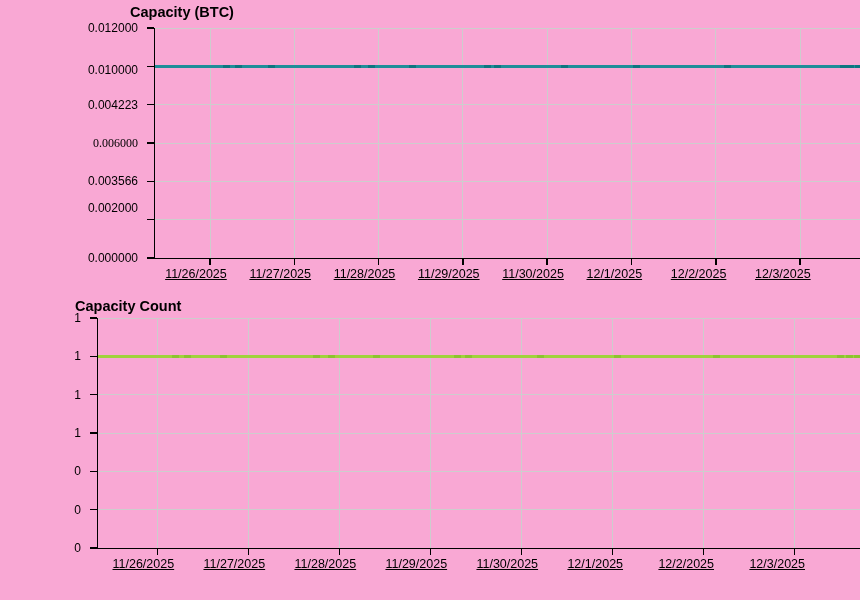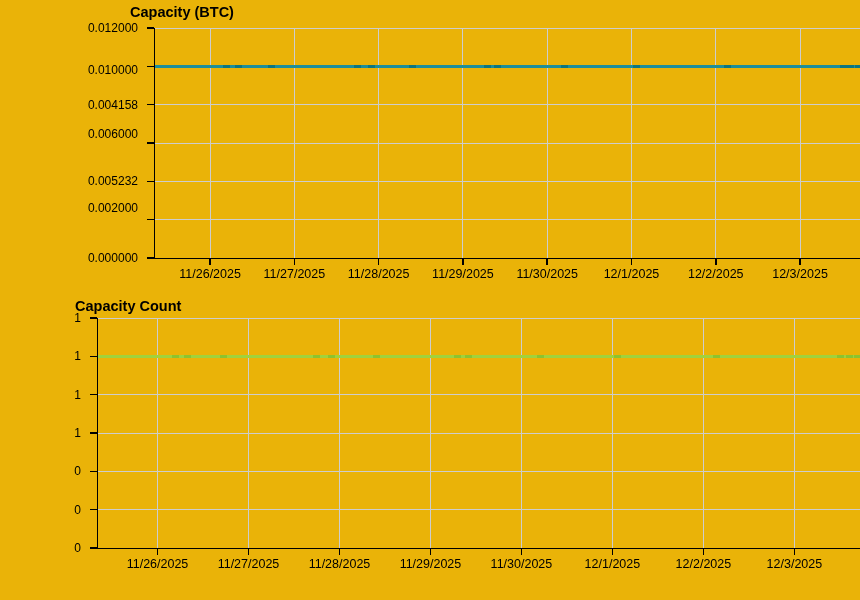--- a/index.html
+++ b/index.html
@@ -1,19 +1,19 @@
 <!DOCTYPE html>
 <html><head>
 <meta charset="utf-8">
 <style>
   html,body{margin:0;padding:0;background:#ffffff;}
   .page{
     position:relative;
     width:860px;height:600px;
-    background:#eab308;
+    background:#f9a8d4;
     font-family:"Liberation Sans",sans-serif;
     color:#000;
     overflow:hidden;
   }
   .chart-title{
     position:absolute;
     font-weight:bold;
     font-size:14.5px;
     color:#000;
     white-space:nowrap;
@@ -37,50 +37,51 @@
     width:95px;
     font-size:12px;
     text-align:right;
     line-height:16px;
     white-space:nowrap;
   }
   .xlab{
     position:absolute;
     width:90px;
     font-size:12.5px;
-    text-align:center;
+    text-align:left;
     line-height:16px;
     white-space:nowrap;
+    text-decoration:underline;
   }
   .series-line{position:absolute;height:3px;left:0;}
   .marker{position:absolute;height:3px;width:7px;}
 </style>
 </head>
 <body>
 
 <div class="page">
 
   <div class="chart-title title-capacity">Capacity (BTC)</div>
 
   <div class="plot" id="plot-0" style="left: 119px; top: 28px; width: 716px; height: 230px; border-left-color: rgb(0, 0, 0); border-bottom-color: rgb(0, 0, 0);">
       <div class="hgrid" style="top: -0.5px; width: 716px; background: rgb(205, 205, 205);"></div>
       <div class="ytick" style="left: -8.5px; top: -0.75px; background: rgb(0, 0, 0);"></div>
       <div class="ylab" style="left: -112px; top: -8px; color: rgb(0, 0, 0);">0.012000</div>
       <div class="hgrid" style="top: 37.8333px; width: 716px; background: rgb(205, 205, 205);"></div>
       <div class="ytick" style="left: -8.5px; top: 37.5833px; background: rgb(0, 0, 0);"></div>
       <div class="ylab" style="left: -112px; top: 34px; color: rgb(0, 0, 0);">0.010000</div>
       <div class="hgrid" style="top: 76.1667px; width: 716px; background: rgb(205, 205, 205);"></div>
       <div class="ytick" style="left: -8.5px; top: 75.9167px; background: rgb(0, 0, 0);"></div>
-      <div class="ylab" style="left: -112px; top: 68.6667px; color: rgb(0, 0, 0);">0.004158</div>
+      <div class="ylab" style="left: -112px; top: 68.6667px; color: rgb(0, 0, 0);">0.004223</div>
       <div class="hgrid" style="top: 114.5px; width: 716px; background: rgb(205, 205, 205);"></div>
       <div class="ytick" style="left: -8.5px; top: 114.25px; background: rgb(0, 0, 0);"></div>
-      <div class="ylab" style="left: -112px; top: 98px; color: rgb(0, 0, 0);">0.006000</div>
+      <div class="ylab" style="left: -112px; top: 107px; color: rgb(0, 0, 0); font-family: Liberation Serif, serif;">0.006000</div>
       <div class="hgrid" style="top: 152.833px; width: 716px; background: rgb(205, 205, 205);"></div>
       <div class="ytick" style="left: -8.5px; top: 152.583px; background: rgb(0, 0, 0);"></div>
-      <div class="ylab" style="left: -112px; top: 145.333px; color: rgb(0, 0, 0);">0.005232</div>
+      <div class="ylab" style="left: -112px; top: 145.333px; color: rgb(0, 0, 0);">0.003566</div>
       <div class="hgrid" style="top: 191.167px; width: 716px; background: rgb(205, 205, 205);"></div>
       <div class="ytick" style="left: -8.5px; top: 190.917px; background: rgb(0, 0, 0);"></div>
       <div class="ylab" style="left: -112px; top: 172px; color: rgb(0, 0, 0);">0.002000</div>
       <div class="ytick" style="left: -8.5px; top: 229.25px; background: rgb(0, 0, 0);"></div>
       <div class="ylab" style="left: -112px; top: 222px; color: rgb(0, 0, 0);">0.000000</div>
       <div class="vgrid" style="left: 54.632px; height: 230px; background: rgb(205, 205, 205);"></div>
       <div class="xtick" style="left: 54.382px; top: 230px; background: rgb(0, 0, 0);"></div>
       <div class="xlab" style="left: 10.132px; top: 238px; color: rgb(0, 0, 0);">11/26/2025</div>
       <div class="vgrid" style="left: 138.905px; height: 230px; background: rgb(205, 205, 205);"></div>
       <div class="xtick" style="left: 138.655px; top: 230px; background: rgb(0, 0, 0);"></div>

